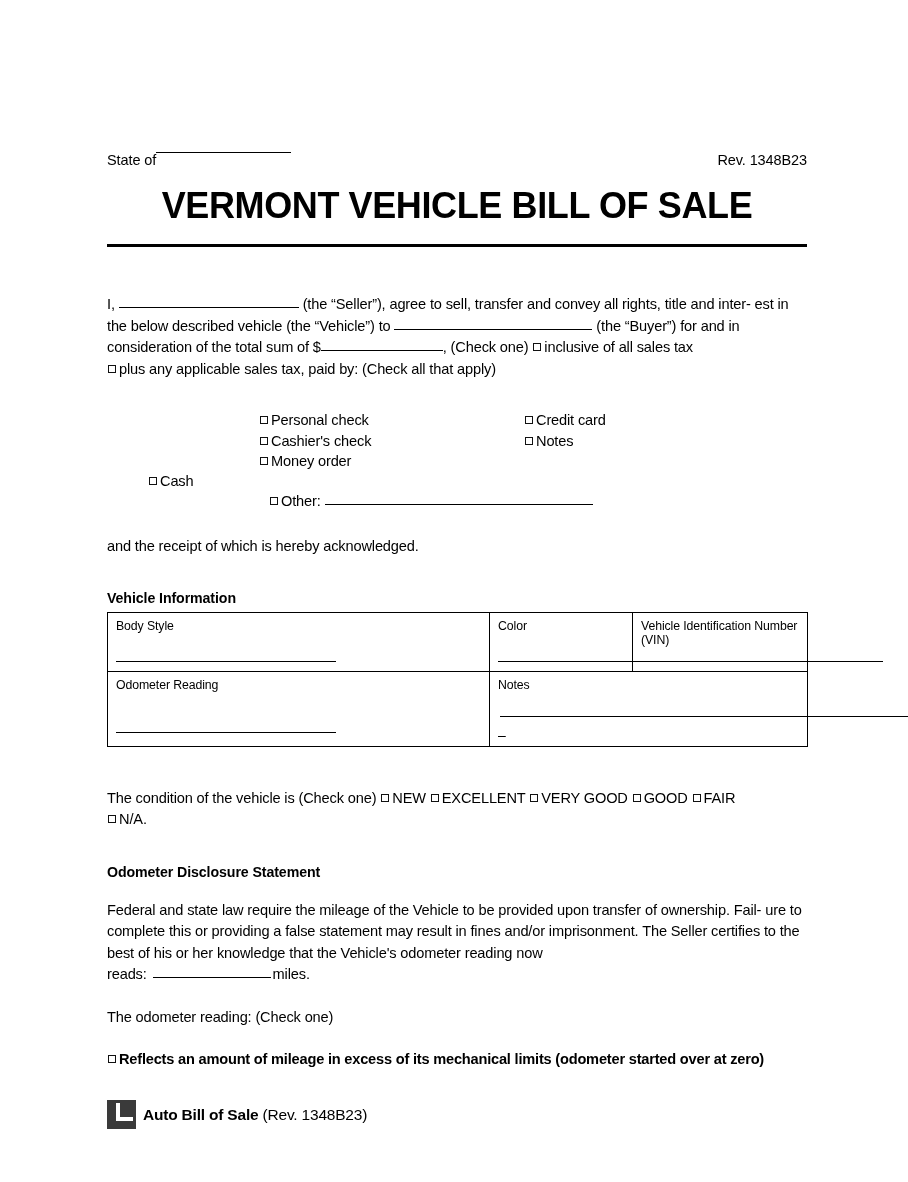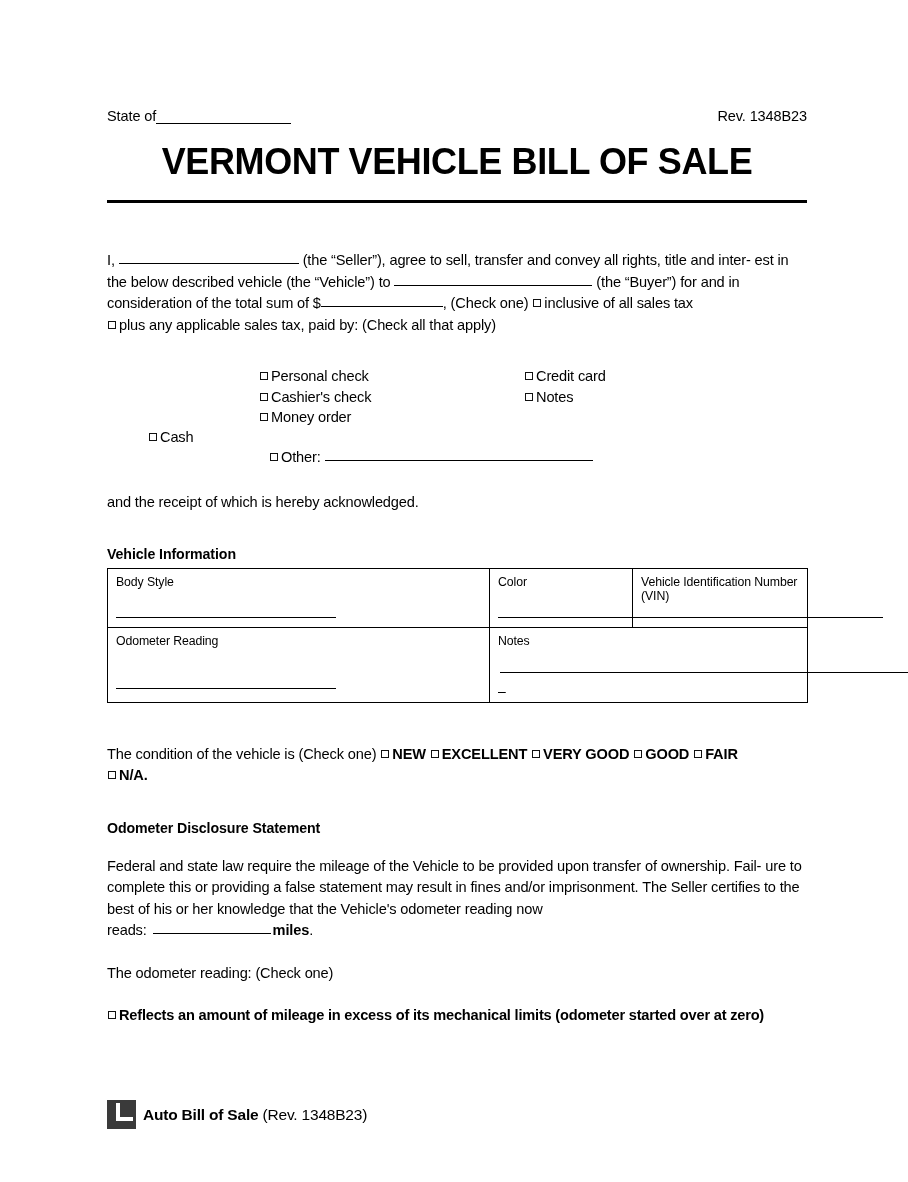--- a/index.html
+++ b/index.html
@@ -32,21 +32,22 @@
   
   .hdr-row {
     display: flex;
     justify-content: space-between;
     align-items: baseline;
     font-size: 14.5px;
     letter-spacing: -0.1px;
   }
   .state-of {
     display: flex;
-    align-items: flex-end;
+    align-items: flex-start;
+    margin-top: 44px;
   }
   .blank-line {
     display: inline-block;
     border-bottom: 1.3px solid #000;
     height: 0;
   }
   .bl-state { width: 135px; }
 
   .doc-title {
     margin-top: 18px;
@@ -152,21 +153,21 @@
   .f-vin   { bottom: 9px; width: 242px; }
   .f-odo   { bottom: 13px; width: 220px; }
   .f-notes1 { bottom: 29px; left: 10px; width: 426px; }
   .n-dash { position: absolute; left: 8px; bottom: 6px; font-size: 14px; line-height: 10px; }
 
   
   .p-condition {
     margin-top: 41px;
     width: 704px;
   }
-  .b { font-weight: bold; }
+  .b { font-weight: normal; }
 
   .sec-head-2 { margin-top: 33px; margin-bottom: 0; }
 
   .p-odo { margin-top: 20px; width: 700px; }
   .bl-miles { width: 118px; position: relative; top: -1px; margin: 0 2px; }
 
   .p-checkone { margin-top: 21px; }
 
   .p-reflect {
     margin-top: 22px;

